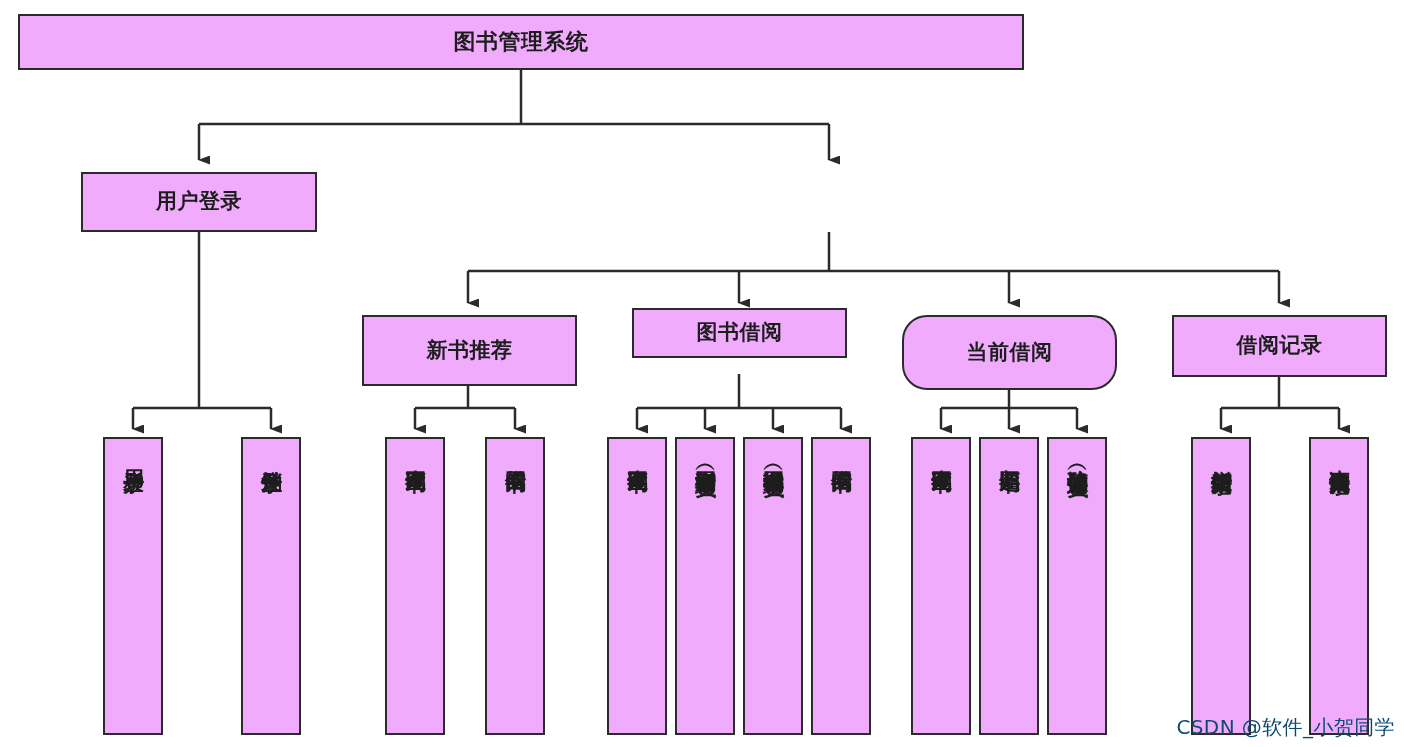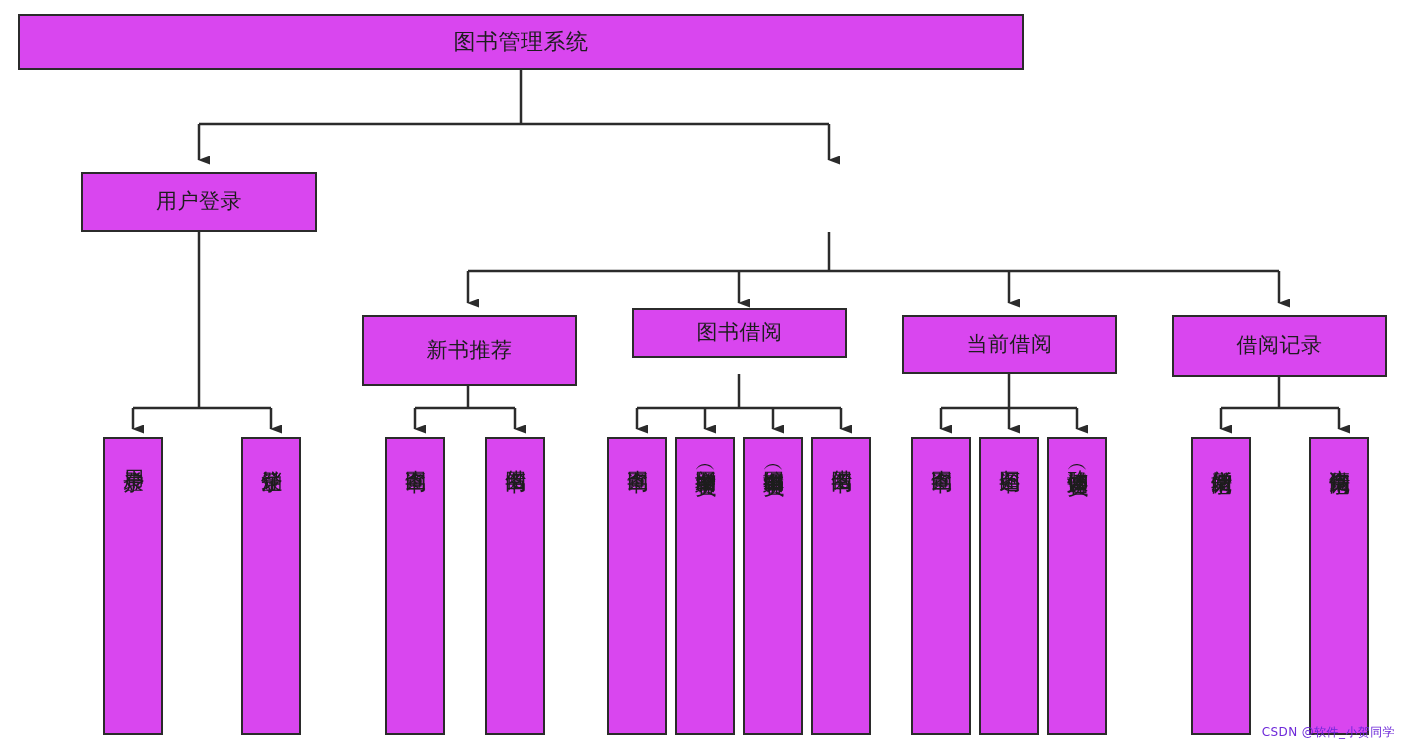--- a/index.html
+++ b/index.html
@@ -20,25 +20,26 @@
     left: 0;
     top: 0;
     width: 1405px;
     height: 747px;
     pointer-events: none;
   }
   .node {
     position: absolute;
     box-sizing: border-box;
     border: 2.5px solid #2b2b2b;
-    background: #d946ef;
+    background: #f0abfc;
     display: flex;
     align-items: center;
     justify-content: center;
     color: #1d1d1d;
+    font-weight: bold;
   }
   .node.horiz {
     font-size: 21px;
     letter-spacing: 0.5px;
     line-height: 1.1;
   }
   .node.vert {
     align-items: flex-start;
     justify-content: center;
     padding-top: 14px;
@@ -52,22 +53,22 @@
     white-space: pre;
     text-align: left;
   }
   .node.root {
     font-size: 22px;
   }
   #watermark {
     position: absolute;
     right: 10px;
     bottom: 6px;
-    font-size: 12px;
-    color: #6d28d9;
+    font-size: 20px;
+    color: #0c4a6e;
     letter-spacing: 0.4px;
     white-space: nowrap;
   }
 </style>
 </head>
 <body>
 
 <div id="canvas">
 
   <svg class="wires" viewBox="0 0 1405 747">
@@ -127,21 +128,21 @@
   <div class="node horiz" style="left:81px; top:172px; width:236px; height:60px;">
     <span>用户登录</span>
   </div>
 
   <div class="node horiz" style="left:362px; top:315px; width:215px; height:71px;">
     <span>新书推荐</span>
   </div>
   <div class="node horiz" style="left:632px; top:308px; width:215px; height:50px;">
     <span>图书借阅</span>
   </div>
-  <div class="node horiz" style="left:902px; top:315px; width:215px; height:59px;">
+  <div class="node horiz" style="left:902px; top:315px; width:215px; height:75px;border-radius:25px;">
     <span>当前借阅</span>
   </div>
   <div class="node horiz" style="left:1172px; top:315px; width:215px; height:62px;">
     <span>借阅记录</span>
   </div>
 
   <div class="node vert" style="left:103px; top:437px; width:60px; height:298px;">
     <span class="vlabel">用户登录</span>
   </div>
   <div class="node vert" style="left:241px; top:437px; width:60px; height:298px;">

